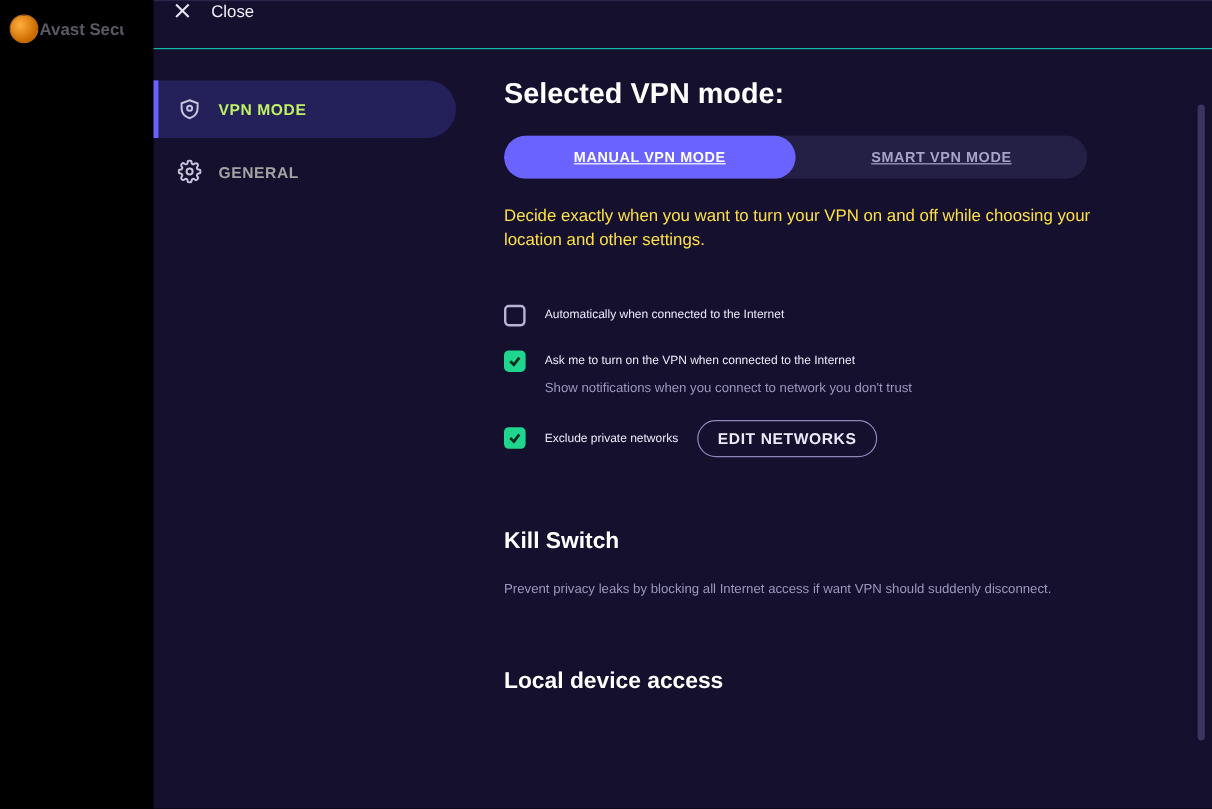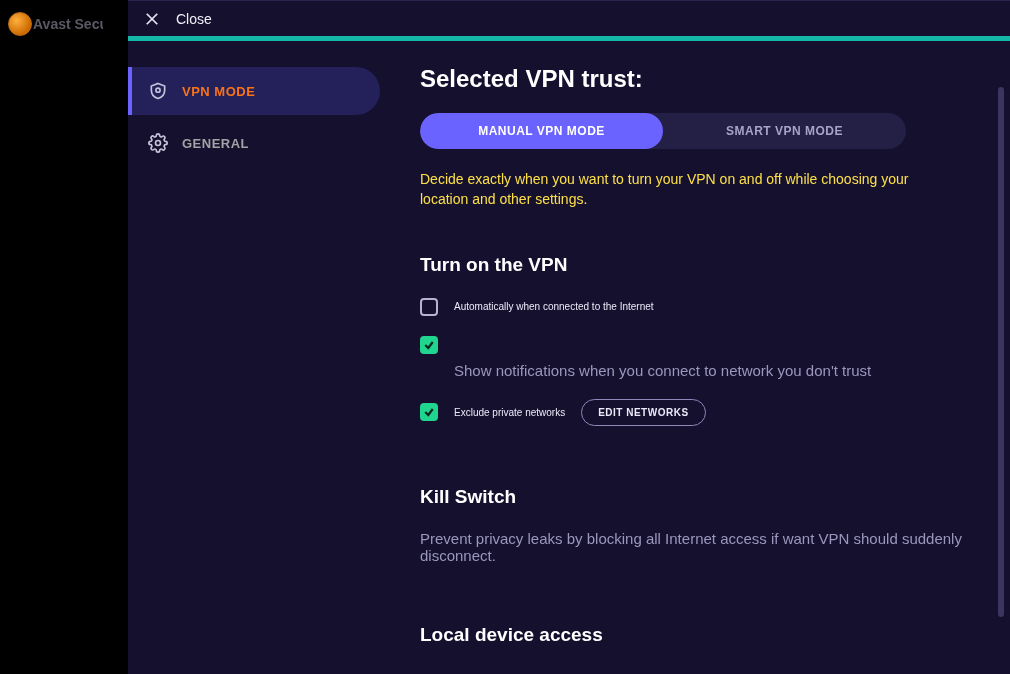--- a/index.html
+++ b/index.html
@@ -27,23 +27,23 @@
   }
   .bg-app-name { font-size: 14px; color: #5a5a66; white-space: nowrap; overflow: hidden; width: 70px; }
 
   .overlay {
     position: absolute; left: 128px; top: 0; right: 0; bottom: 0;
     background: #14102e;
     display: flex; flex-direction: column;
     border-top: 1px solid #2b254c;
   }
   .overlay-header {
-    height: 40px; display: flex; align-items: center;
+    height: 40px; display: flex; align-items: flex-start;
     padding: 0 16px; gap: 16px;
-    border-bottom: 5px solid #14b8a6;
+    border-bottom: 1px solid #14b8a6;
   }
   .close-x {
     width: 16px; height: 16px; display: inline-flex; align-items: center; justify-content: center;
     color: #e6e4f5;
     cursor: pointer;
   }
   .close-label { font-size: 14px; color: #f0eff9; }
 
   .overlay-body { flex: 1; display: flex; min-height: 0; }
 
@@ -55,21 +55,21 @@
     height: 48px; margin: 4px 0 4px 0;
     padding-left: 20px;
     color: #a3a3a3; font-size: 13px; font-weight: 700; letter-spacing: 0.5px;
     cursor: pointer;
     position: relative;
   }
   .side-item .icon { width: 20px; height: 20px; display:inline-flex; align-items:center; justify-content:center; color:#c6c4da; }
   .side-item.active {
     background: #24205a;
     border-radius: 0 24px 24px 0;
-    color: #f97316;
+    color: #bef264;
   }
   .side-item.active::before {
     content: ""; position: absolute; left: 0; top: 0; bottom: 0; width: 4px;
     background: #6b63ff;
   }
 
   .content {
     flex: 1; padding: 24px 26px 0 40px; overflow-y: auto; position: relative;
   }
   .scroll-indicator {
@@ -80,54 +80,54 @@
     font-size: 24px; font-weight: 800; color: #fff; margin-bottom: 20px;
   }
   .segmented {
     display: flex; width: 486px; height: 36px;
     background: #231f45; border-radius: 18px; overflow: hidden;
     margin-bottom: 20px;
   }
   .seg-btn {
     flex: 1; display: flex; align-items: center; justify-content: center;
     font-size: 12px; font-weight: 700; letter-spacing: 0.5px;
-    color: #a7a3c9; cursor: pointer;
+    color: #a7a3c9; cursor: pointer; text-decoration: underline;
   }
   .seg-btn.active {
     background: #6b63ff; color: #fff; border-radius: 18px;
   }
   .mode-desc {
     font-size: 14px; color: #fde047; line-height: 1.45;
     max-width: 540px; margin-bottom: 44px;
   }
   .content h2 {
     font-size: 19px; font-weight: 800; color: #fff; margin-bottom: 22px;
   }
   .opt-row {
     display: flex; align-items: center; gap: 16px; margin-bottom: 8px;
   }
   .opt-block { margin-bottom: 20px; }
   .opt-sub {
-    font-size: 15px; color: #9b97bd; margin-left: 34px; margin-top: 2px;
+    font-size: 11px; color: #9b97bd; margin-left: 34px; margin-top: 2px;
   }
   .checkbox {
     width: 18px; height: 18px; border-radius: 4px;
     border: 2px solid #b6b3d3; background: transparent;
     display: inline-flex; align-items: center; justify-content: center;
     cursor: pointer; flex-shrink: 0;
   }
   .checkbox.checked {
     background: #20d68f; border-color: #20d68f;
   }
   .checkbox.checked svg { display: block; }
   .checkbox svg { display: none; }
   .opt-label { font-size: 10px; color: #eceaf9; }
   .outline-btn {
     border: 1px solid #8d89b8; border-radius: 18px;
-    padding: 7px 16px; font-size: 10px; font-weight: 700; letter-spacing: 0.5px;
+    padding: 7px 16px; font-size: 13px; font-weight: 700; letter-spacing: 0.5px;
     color: #eceaf9; background: transparent; cursor: pointer;
   }
   .section-gap { height: 40px; }
 </style>
 </head>
 <body>
 
 <div class="background-layer">
   <div class="bg-title">
     <div class="bg-avatar"></div>
@@ -169,47 +169,47 @@
         </span>
         <span>GENERAL</span>
       </div>
 
 
     </div>
 
     <div class="content">
       <div class="scroll-indicator"></div>
 
-      <h1>Selected VPN trust:</h1>
+      <h1>Selected VPN mode:</h1>
 
       <div class="segmented">
         <div class="seg-btn active">MANUAL VPN MODE</div>
         <div class="seg-btn">SMART VPN MODE</div>
       </div>
 
       <p class="mode-desc">Decide exactly when you want to turn your VPN on and off while choosing your location and other settings.</p>
 
-      <h2>Turn on the VPN</h2>
 
       <div class="opt-block">
         <div class="opt-row">
           <span class="checkbox">
             
           </span>
           <span class="opt-label">Automatically when connected to the Internet</span>
         </div>
       </div>
 
       <div class="opt-block">
         <div class="opt-row">
           <span class="checkbox checked">
             <svg viewBox="0 0 16 16" width="12" height="12" stroke="#0b2a1f" stroke-width="3" fill="none">
                 <polyline points="3,8 7,12 13,4"></polyline>
               </svg>
           </span>
+          <span class="opt-label">Ask me to turn on the VPN when connected to the Internet</span>
         </div>
         <div class="opt-sub">Show notifications when you connect to network you don't trust</div>
       </div>
 
       <div class="opt-block">
         <div class="opt-row">
           <span class="checkbox checked">
             <svg viewBox="0 0 16 16" width="12" height="12" stroke="#0b2a1f" stroke-width="3" fill="none">
                 <polyline points="3,8 7,12 13,4"></polyline>
               </svg>

